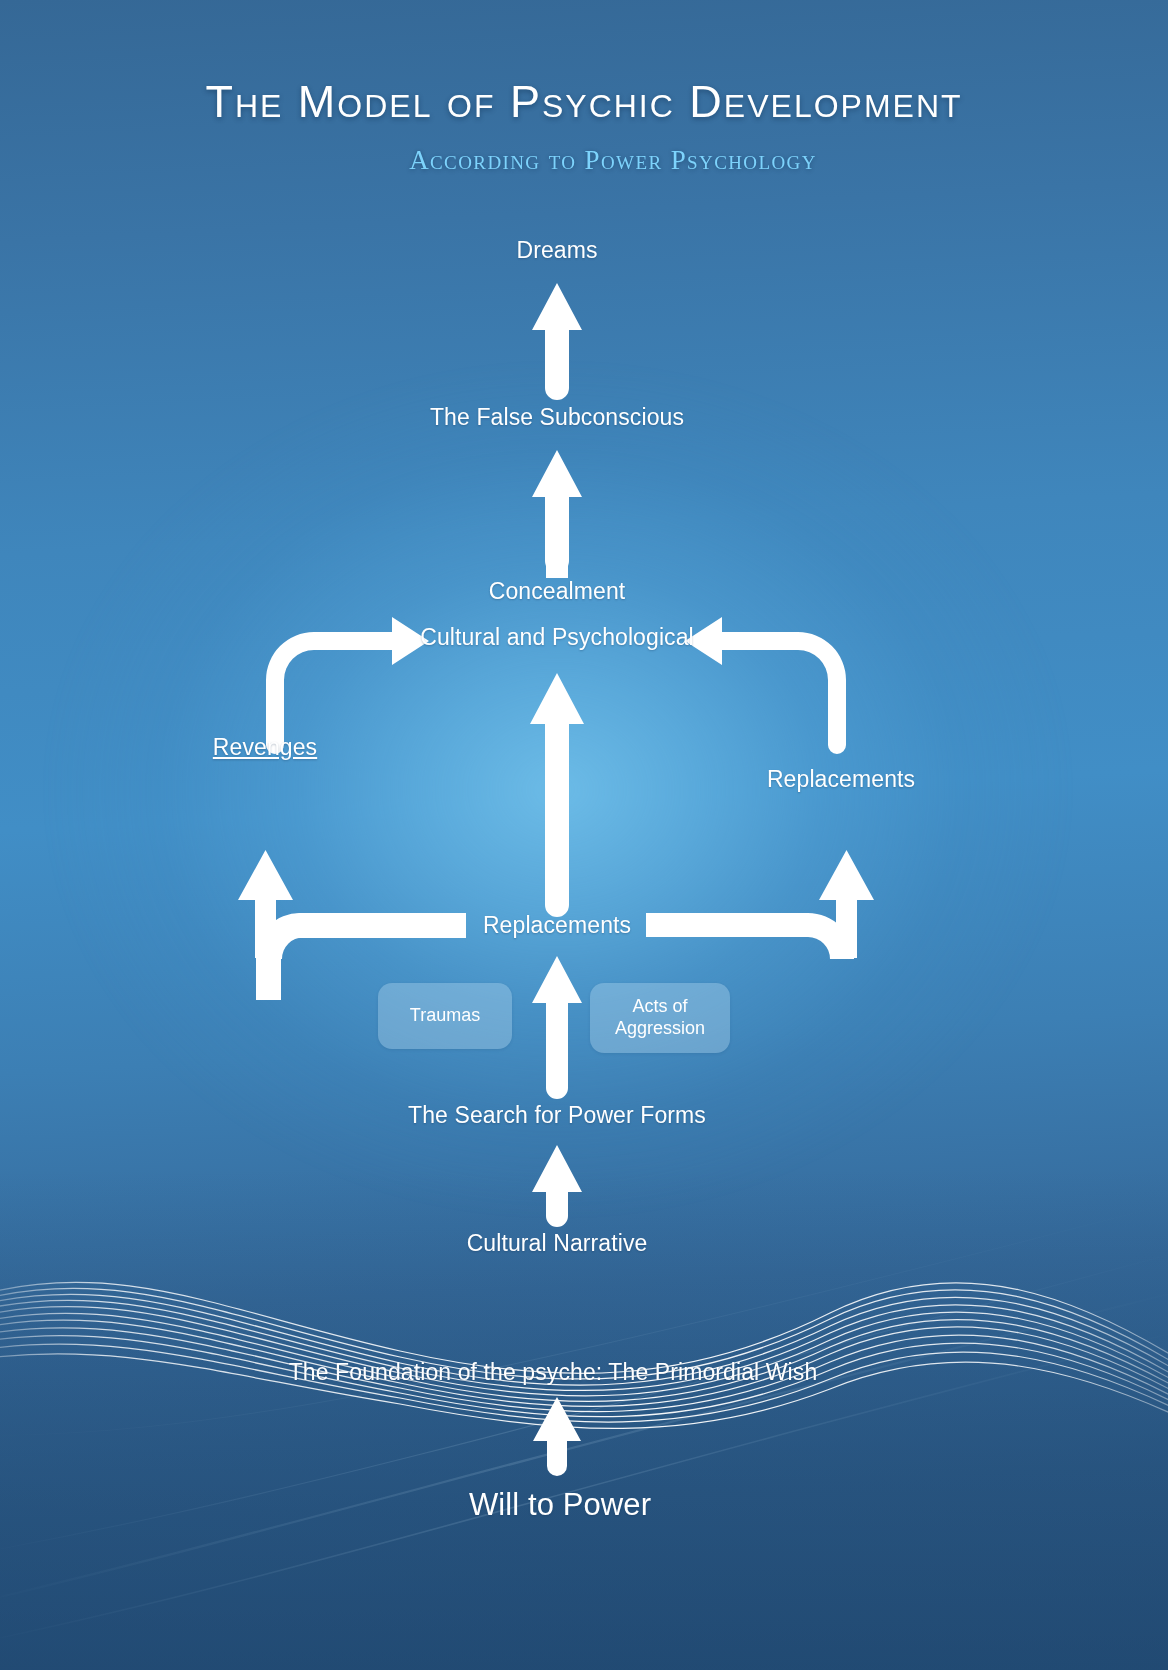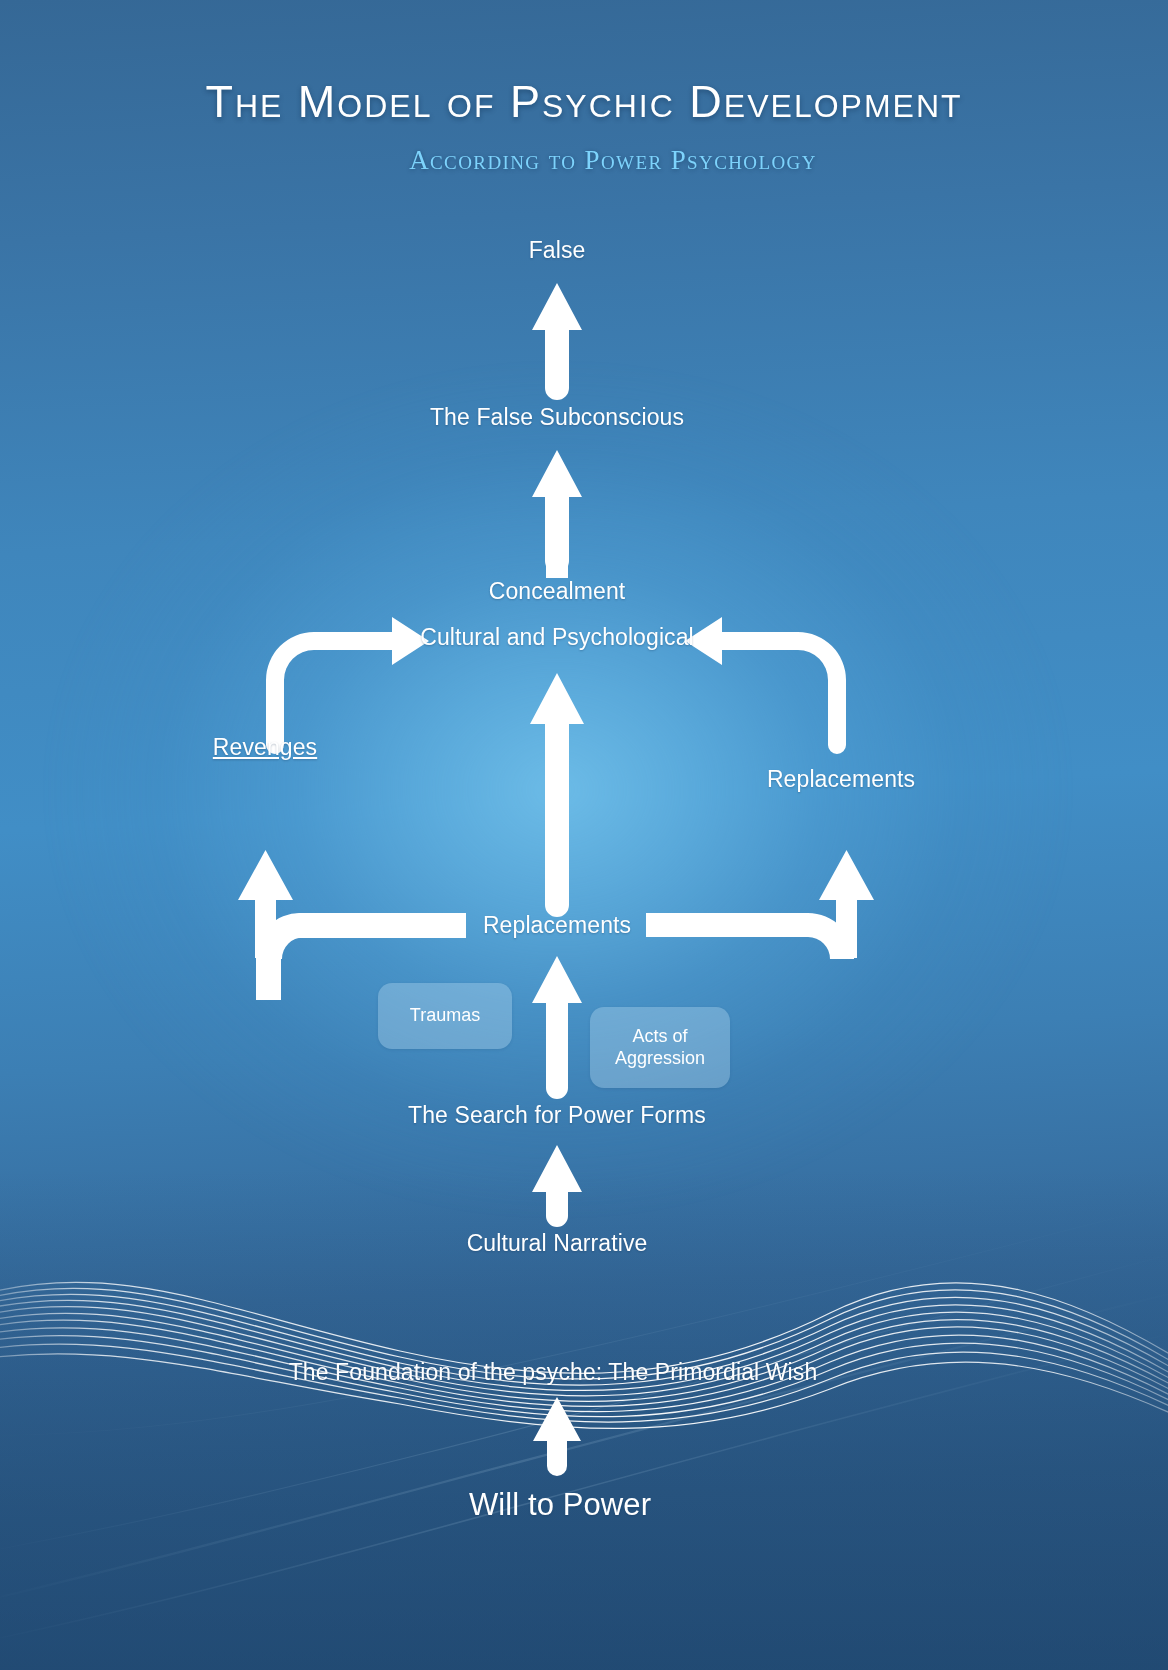--- a/index.html
+++ b/index.html
@@ -305,28 +305,28 @@
       <g>
         <path d="M547 1466 L547 1441 L533 1441 L557 1397 L581 1441 L567 1441 L567 1466
                  a10 10 0 0 1 -20 0 Z"></path>
       </g>
     </g>
   </svg>
 
   <div class="t-title">The Model of Psychic Development</div>
   <div class="t-subtitle">According to Power Psychology</div>
 
-  <div class="node n-md" style="left:557px;top:237px;">False</div>
+  <div class="node n-md" style="left:557px;top:237px;">Dreams</div>
   <div class="node n-md" style="left:557px;top:404px;">The False Subconscious</div>
   <div class="node n-md" style="left:557px;top:578px;">Concealment</div>
   <div class="node n-md" style="left:557px;top:624px;">Cultural and Psychological</div>
   <div class="node n-md" style="left:265px;top:734px;text-decoration:underline;">Revenges</div>
   <div class="node n-md" style="left:841px;top:766px;">Replacements</div>
   <div class="node n-md" style="left:557px;top:912px;text-align:center;">Replacements</div>
   <div class="node n-md" style="left:557px;top:1102px;">The Search for Power Forms</div>
   <div class="node n-md" style="left:557px;top:1230px;">Cultural Narrative</div>
   <div class="node n-md" style="left:553px;top:1359px;">The Foundation of the psyche: The Primordial Wish</div>
   <div class="node n-lg" style="left:560px;top:1487px;">Will to Power</div>
 
   <div class="softbox" style="left:445px;top:983px;width:134px;height:66px;">Traumas</div>
-  <div class="softbox" id="box-aggression" style="left:660px;top:983px;width:140px;height:81px;margin-top:24px;">Acts of<br>Aggression</div>
+  <div class="softbox" id="box-aggression" style="left:660px;top:983px;width:140px;height:70px;">Acts of<br>Aggression</div>
 
 </div>
 
 </body></html>

